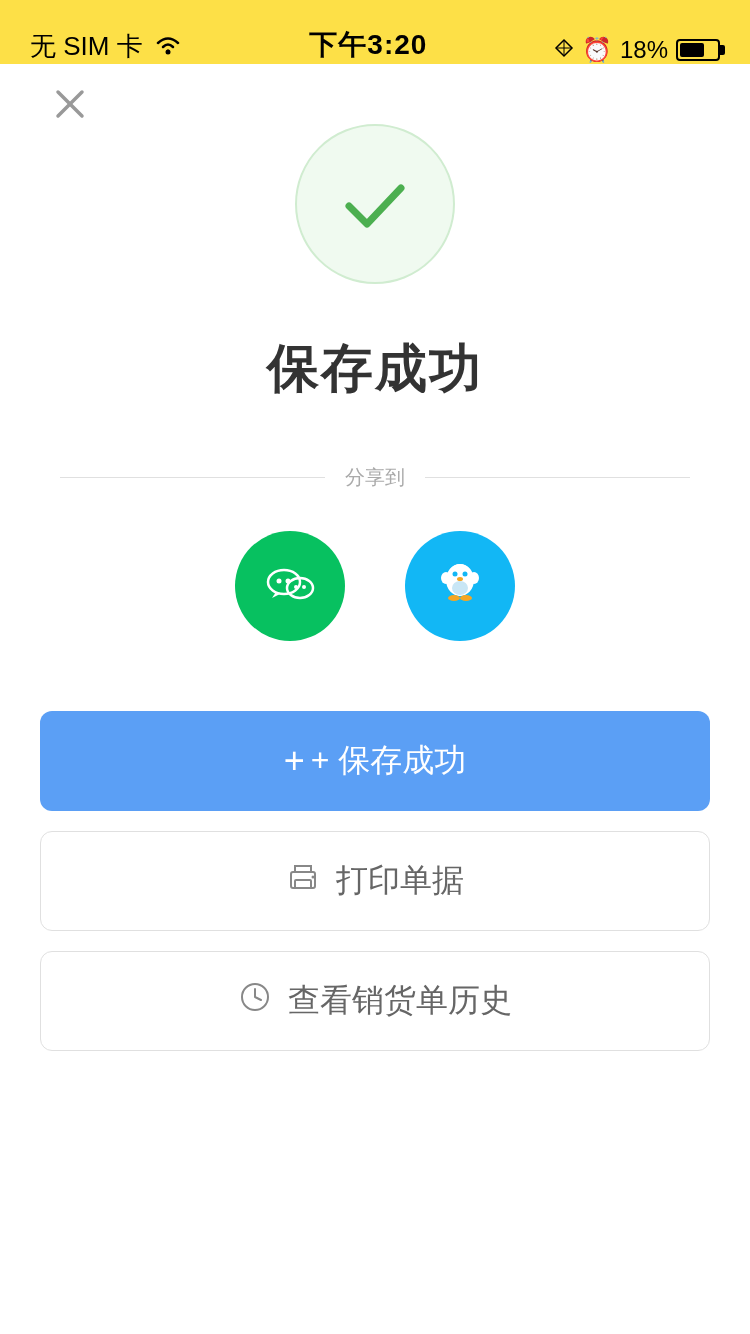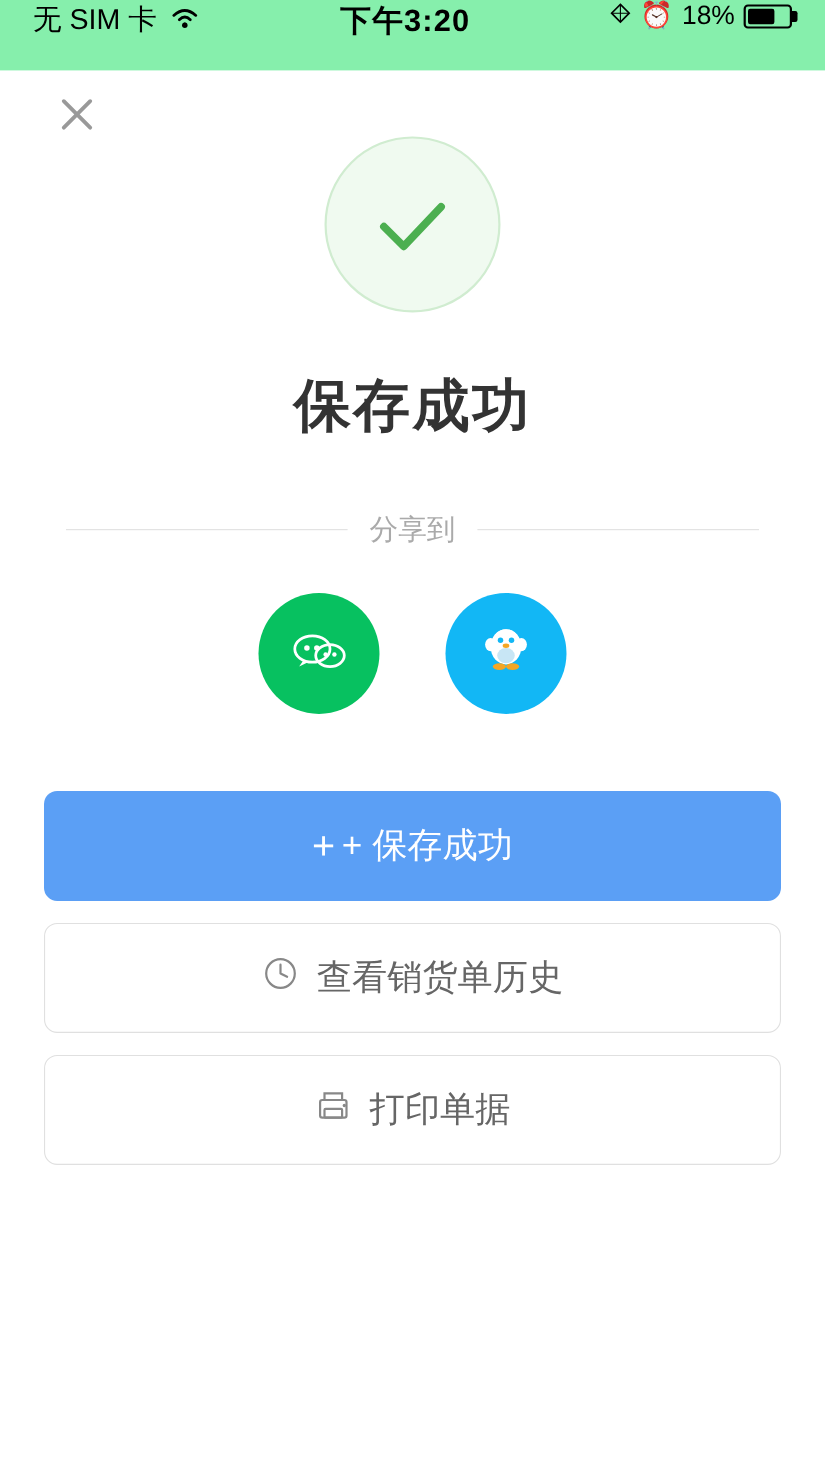--- a/index.html
+++ b/index.html
@@ -14,23 +14,23 @@
       height: 1334px;
       background: #ffffff;
       font-family: -apple-system, 'PingFang SC', 'Helvetica Neue', Arial, sans-serif;
       overflow: hidden;
     }
 
     
     .status-bar {
       width: 100%;
       height: 64px;
-      background: #86efac;
-      display: flex;
-      align-items: flex-start;
+      background: #fde047;
+      display: flex;
+      align-items: flex-end;
       justify-content: space-between;
       padding: 0 30px;
     }
 
     .status-left {
       display: flex;
       align-items: center;
       gap: 10px;
       font-size: 26px;
       font-weight: 500;
@@ -146,21 +146,21 @@
       margin-bottom: 40px;
     }
 
     .divider-line {
       flex: 1;
       height: 1px;
       background: #e0e0e0;
     }
 
     .divider-label {
-      font-size: 26px;
+      font-size: 20px;
       color: #aaa;
       padding: 0 20px;
     }
 
     
     .share-icons {
       display: flex;
       gap: 60px;
       margin-bottom: 70px;
     }
@@ -315,34 +315,34 @@
   <div class="action-buttons">
 
     <button class="action-btn btn-primary">
       <span style="font-size:36px;font-weight:300;">+</span>
       <span style="margin-left:-10px;">+ 保存成功</span>
     </button>
 
     <button class="action-btn btn-secondary">
       <span>
         <svg width="34" height="34" viewBox="0 0 34 34" fill="none">
-          <circle cx="17" cy="17" r="13" stroke="#888" stroke-width="2" fill="none"></circle>
-          <polyline points="17,9 17,17 23,20" stroke="#888" stroke-width="2" stroke-linecap="round" stroke-linejoin="round" fill="none"></polyline>
-        </svg>
-      </span>
-      <span> 查看销货单历史</span>
-    </button>
-
-    <button class="action-btn btn-secondary">
-      <span>
-        <svg width="34" height="34" viewBox="0 0 34 34" fill="none">
           <rect x="5" y="12" width="24" height="16" rx="2" stroke="#888" stroke-width="2" fill="none"></rect>
           <rect x="9" y="20" width="16" height="8" rx="1" stroke="#888" stroke-width="2" fill="none"></rect>
           <path d="M9 12 V6 H25 V12" stroke="#888" stroke-width="2" fill="none"></path>
           <circle cx="27" cy="17" r="1.5" fill="#888"></circle>
         </svg>
       </span>
       <span> 打印单据</span>
     </button>
 
+    <button class="action-btn btn-secondary">
+      <span>
+        <svg width="34" height="34" viewBox="0 0 34 34" fill="none">
+          <circle cx="17" cy="17" r="13" stroke="#888" stroke-width="2" fill="none"></circle>
+          <polyline points="17,9 17,17 23,20" stroke="#888" stroke-width="2" stroke-linecap="round" stroke-linejoin="round" fill="none"></polyline>
+        </svg>
+      </span>
+      <span> 查看销货单历史</span>
+    </button>
+
   </div>
 
 </div>
 
 </body></html>

